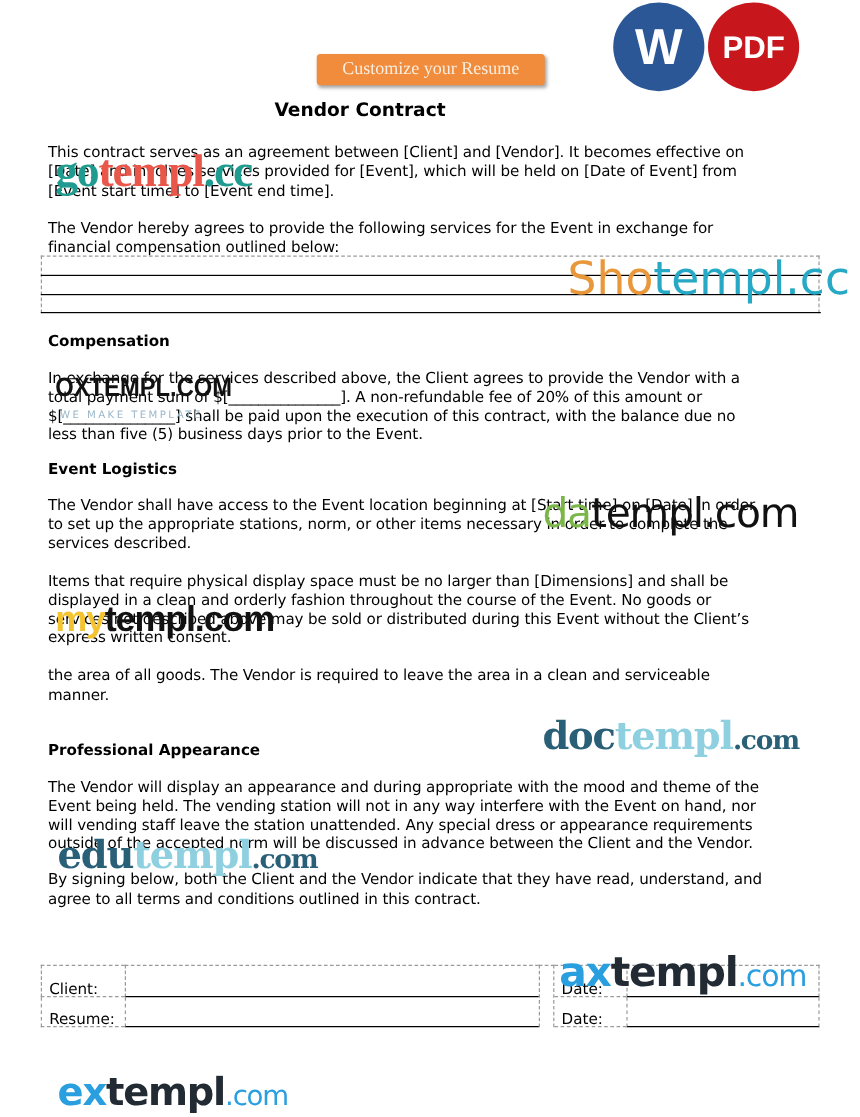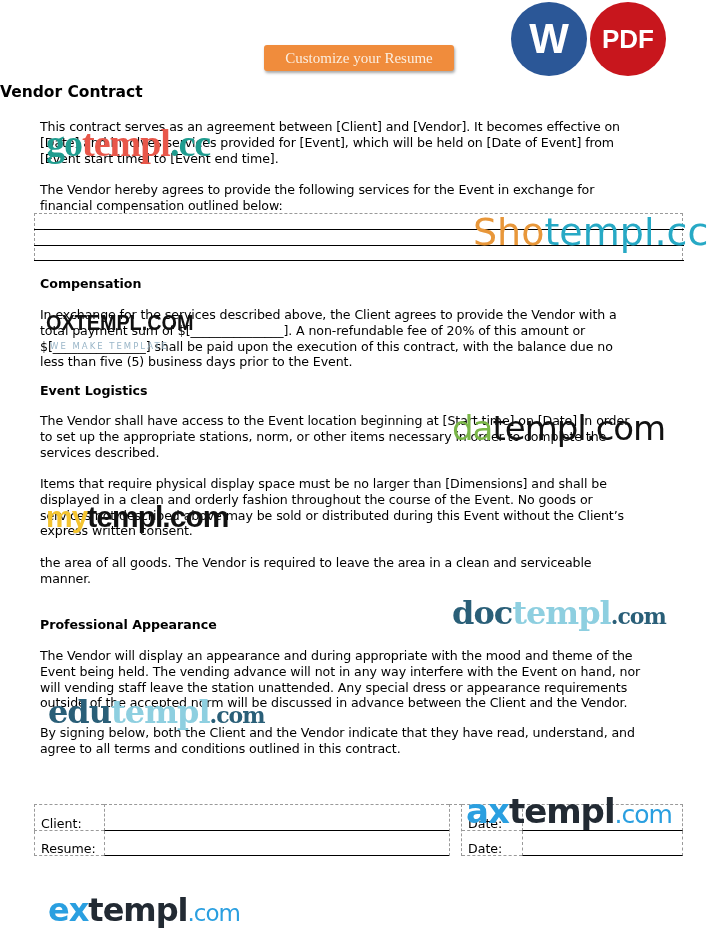--- a/index.html
+++ b/index.html
@@ -11,21 +11,21 @@
   .cta { left:264px; top:45px; width:190px; height:26px; background:#f08c3c;
          border-radius:3px; box-shadow:1px 2px 3px rgba(0,0,0,0.35);
          color:#fbeee0; font-family:"Liberation Serif", serif; font-size:15px;
          text-align:center; line-height:26px; cursor:pointer; }
   .circle { top:2px; width:76px; height:74px; border-radius:50%;
             color:#fff; font-family:"Liberation Sans", sans-serif; font-weight:bold;
             display:flex; align-items:center; justify-content:center; cursor:pointer; }
   .word { left:511px; background:#2b5797; font-size:42px; }
   .pdf  { left:590px; background:#c8161d; font-size:26px; }
 
-  .title { left:0; width:600px; top:83px; text-align:left; font-weight:bold;
+  .title { left:0; width:600px; top:83px; text-align:center; font-weight:bold;
            font-size:15.5px; font-family:"DejaVu Sans", sans-serif; }
 
   .para { left:40px; width:645px; font-size:12.6px; line-height:15.8px; letter-spacing:-0.1px; }
   .heading { left:40px; font-weight:bold; font-size:12.6px; line-height:16px; }
 
   
   .svcbox { left:34px; top:213px; width:649px; height:48px;
             border:1px dashed #9a9a9a; border-bottom:none; box-sizing:border-box; }
   .svcline { left:34px; width:650px; height:0; border-top:1.3px solid #000; }
 
@@ -92,21 +92,21 @@
   <div>express written consent.</div>
 </div>
 <div class="abs para" style="top:555px;">
   <div>the area of all goods. The Vendor is required to leave the area in a clean and serviceable</div>
   <div>manner.</div>
 </div>
 
 <div class="abs heading" style="top:617px;">Professional Appearance</div>
 <div class="abs para" style="top:648px;">
   <div>The Vendor will display an appearance and during appropriate with the mood and theme of the</div>
-  <div>Event being held. The vending advance will not in any way interfere with the Event on hand, nor</div>
+  <div>Event being held. The vending station will not in any way interfere with the Event on hand, nor</div>
   <div>will vending staff leave the station unattended. Any special dress or appearance requirements</div>
   <div>outside of the accepted norm will be discussed in advance between the Client and the Vendor.</div>
 </div>
 
 <div class="abs para" style="top:725px;">
   <div>By signing below, both the Client and the Vendor indicate that they have read, understand, and</div>
   <div>agree to all terms and conditions outlined in this contract.</div>
 </div>
 
 <div class="abs sigtable">

